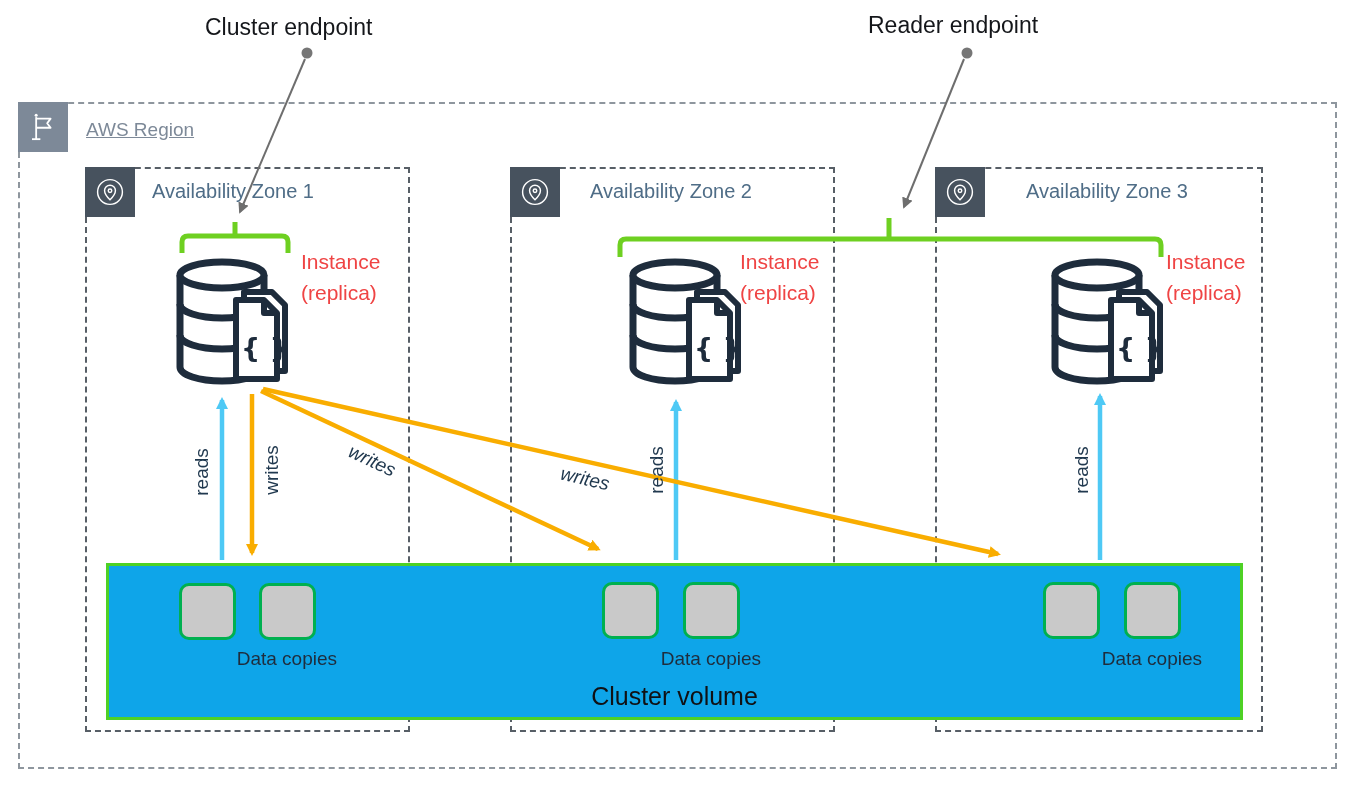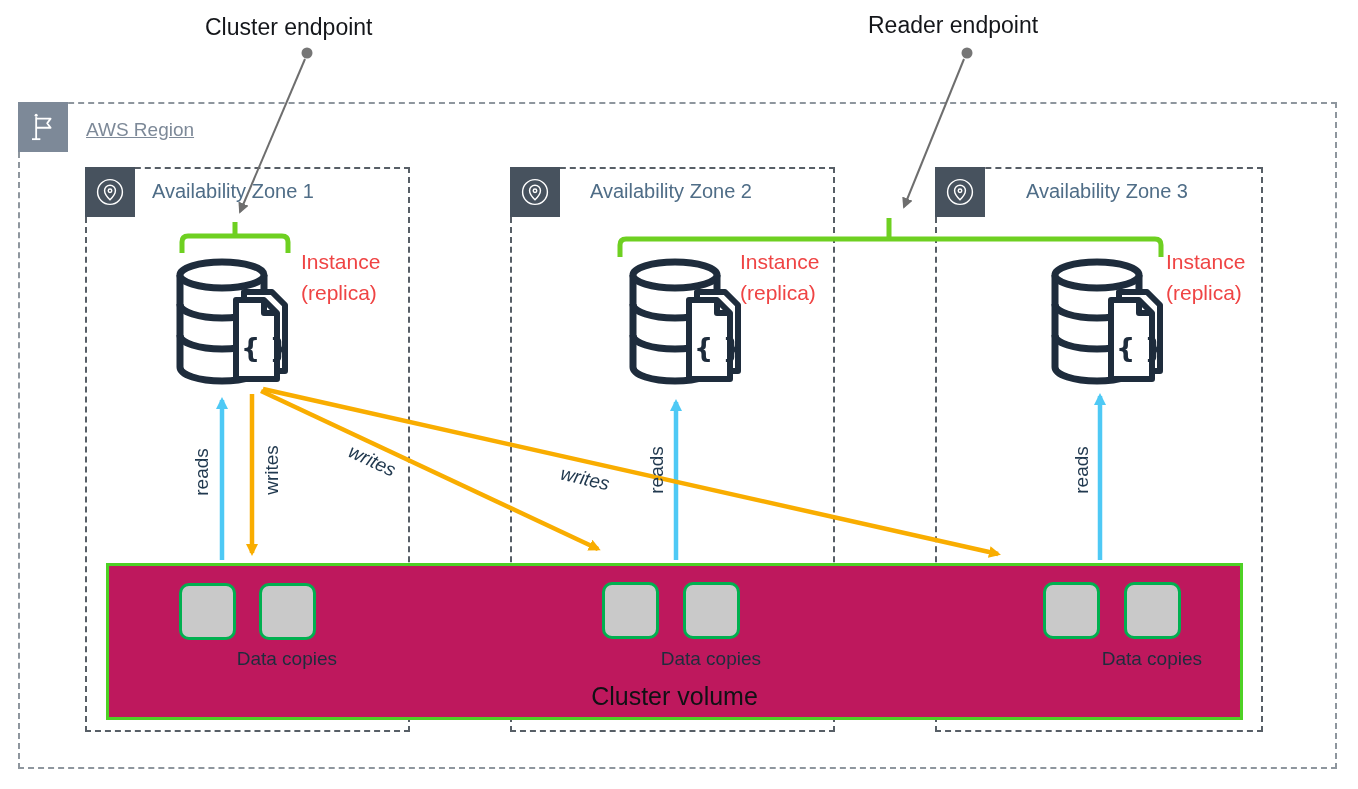--- a/index.html
+++ b/index.html
@@ -11,21 +11,21 @@
   .endpoint-title{font-size:23px;color:#14161a;white-space:nowrap;z-index:4;}
   .region-box{border:2px dashed #8e969e;box-sizing:border-box;z-index:1;}
   .az-box{border:2px dashed #575e66;box-sizing:border-box;z-index:1;}
   .icon-badge{width:50px;height:50px;display:flex;align-items:center;justify-content:center;z-index:2;}
   .flag-badge{background:#7d8998;}
   .az-badge{background:#47525e;}
   .region-title{font-size:19px;color:#7d8998;white-space:nowrap;z-index:2;}
   .az-title{font-size:20px;color:#4f6d87;white-space:nowrap;z-index:2;}
   .instance-label{font-size:21px;color:#ef4444;line-height:31px;white-space:nowrap;z-index:2;}
   .db-icon{z-index:2;}
-  .volume{background:#be185d;border:3px solid #4ed125;box-sizing:border-box;z-index:1;}
+  .volume{background:#0ea5e9;border:3px solid #4ed125;box-sizing:border-box;z-index:1;}
   .volume-label{position:absolute;left:0;right:0;bottom:6px;text-align:center;
     font-size:25px;color:#101114;z-index:2;}
   .sq{width:57px;height:57px;border:3px solid #00b050;border-radius:10px;
     background:#c9c9c9;box-sizing:border-box;z-index:2;}
   .dc-label{width:180px;text-align:right;font-size:19px;color:#1f2d3d;z-index:2;white-space:nowrap;}
   .vlabel{font-size:19px;color:#21394f;white-space:nowrap;z-index:4;
     transform:translate(-50%,-50%) rotate(-90deg);}
   .dlabel{font-size:19px;font-style:italic;color:#21394f;white-space:nowrap;z-index:4;}
   .overlay{position:absolute;left:0;top:0;width:1358px;height:789px;z-index:3;pointer-events:none;}
 </style>

